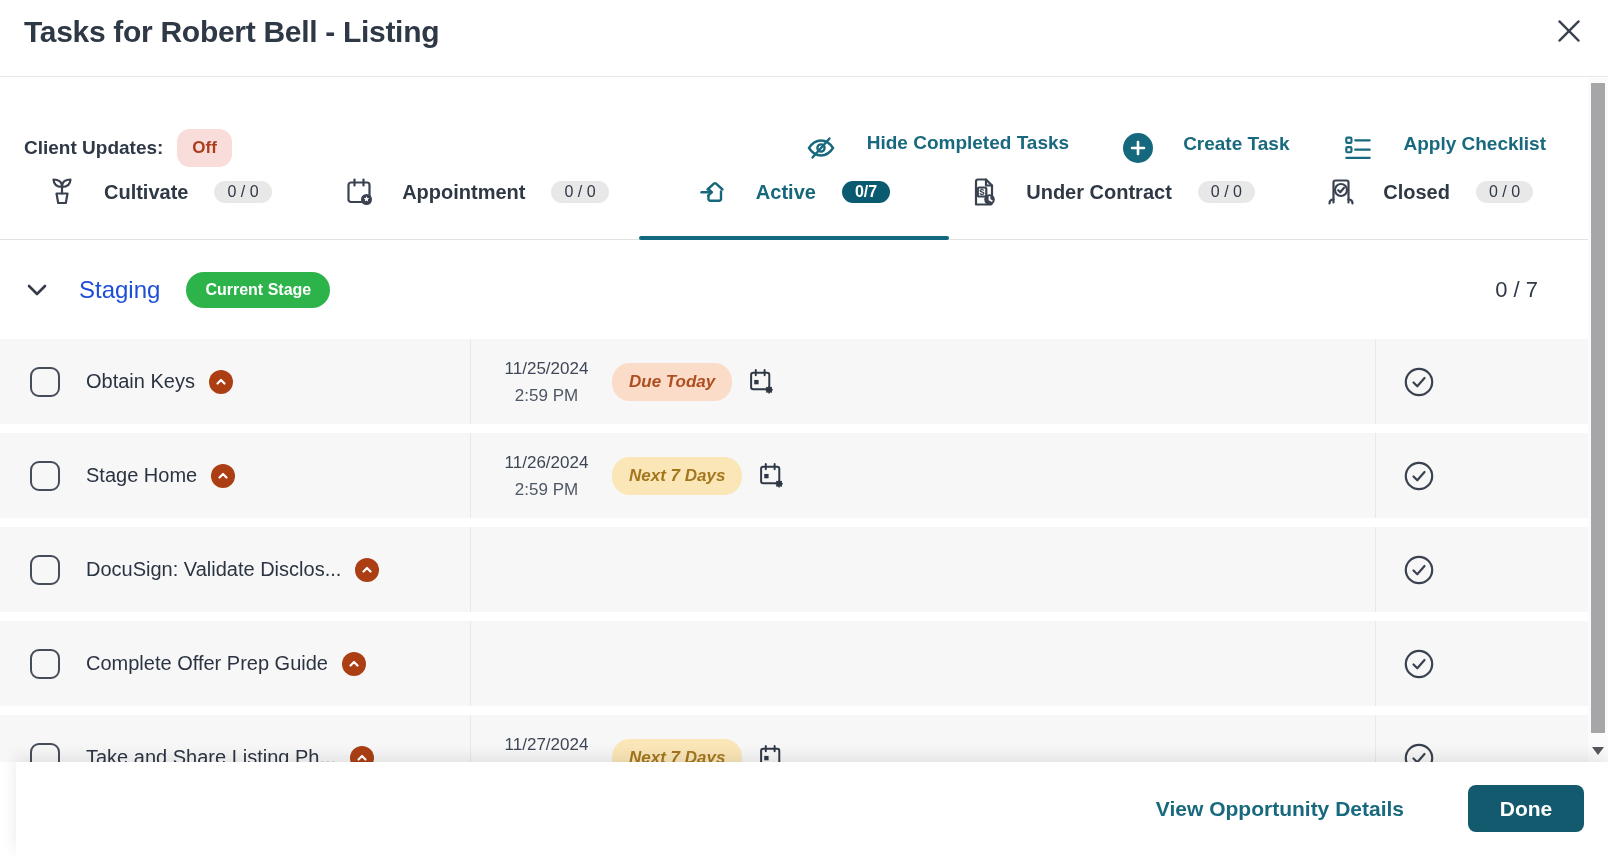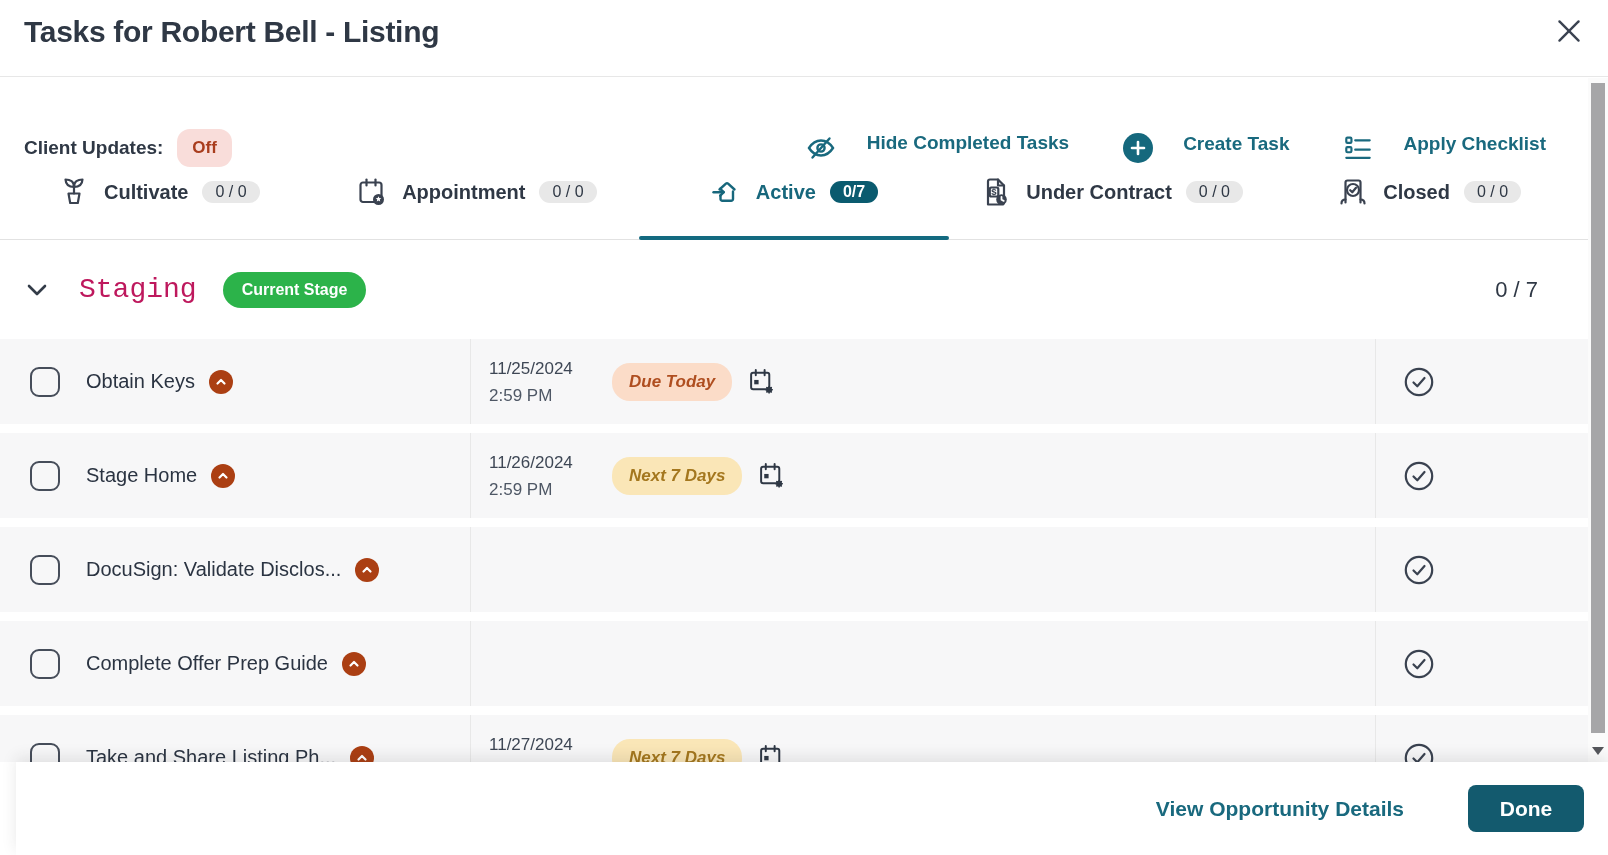--- a/index.html
+++ b/index.html
@@ -19,39 +19,39 @@
   .toolbar { position:absolute; top:78px; left:0; right:20px; height:67px; display:flex; align-items:center; padding:0 42px 0 24px;margin-top:36px; }
   .client-updates { display:flex; align-items:center; gap:14px; }
   .cu-label { font-size:19px; font-weight:700; color:#2F3845; }
   .cu-pill { background:#F9DDDA; color:#A93D1E; font-weight:700; font-size:17px; padding:9px 15px; border-radius:13px; }
   .toolbar-actions { margin-left:auto; display:flex; gap:54px; align-items:center; }
   .action { display:flex; gap:30px; align-items:flex-start; color:#19697E; font-size:19px; font-weight:700; cursor:pointer; background:none; border:none; font-family:inherit; }
   .plus-circle { width:30px; height:30px; border-radius:50%; background:#15687D; color:#fff; display:flex; align-items:center; justify-content:center; }
 
   
   .tabs { position:absolute; top:145px; left:0; right:20px; height:95px; display:flex; border-bottom:1px solid #E2E2E2; }
-  .tab { flex:1; display:flex; align-items:center; justify-content:center; gap:14px; position:relative; color:#2F3845; cursor:pointer; background:none; border:none; font-family:inherit; }
+  .tab { flex:1; display:flex; align-items:center; justify-content:center; gap:26px; position:relative; color:#2F3845; cursor:pointer; background:none; border:none; font-family:inherit; }
   .tab svg { color:#3A4250; }
   .tab-label { font-size:20px; font-weight:600; color:inherit; }
   .count { background:#E8E8E8; border-radius:17px; padding:2px 13px; font-size:16px; color:#2F3845; white-space:nowrap; }
   .tab.active { color:#17677C; }
   .tab.active svg { color:#17677C; }
   .tab.active .count { background:#0A5B6F; color:#fff; font-weight:700; }
   .tab.active::after { content:""; position:absolute; left:4px; right:4px; bottom:-1px; height:4px; background:#136A80; border-radius:3px; }
 
   
   .stage-header { position:absolute; top:240px; left:0; right:20px; height:99px; display:flex; align-items:center; padding:0 50px 0 22px; background:#fff; }
   .stage-chevron { color:#333C48; cursor:pointer; background:none; border:none; }
-  .stage-name { font-size:28px; color:#be185d; margin-left:27px;font-family:Liberation Mono, monospace; }
+  .stage-name { font-size:24px; color:#1d4ed8; margin-left:27px; }
   .stage-badge { margin-left:26px; background:#2CB34A; color:#fff; font-weight:700; font-size:16px; padding:9px 19px; border-radius:999px; }
   .stage-progress { margin-left:auto; font-size:22px; color:#2F3845; }
 
   
   .task-list { position:absolute; top:339px; left:0; right:0; height:423px; overflow:hidden; background:#fff; }
-  .task-row { height:85px; margin-bottom:9px; background:#F7F7F8; display:flex; }
+  .task-row { height:85px; margin-bottom:9px; background:#F7F7F8; display:flex;text-align:center; }
   .cell-left { width:470px; flex:none; display:flex; align-items:center; padding-left:30px; overflow:hidden; }
   .checkbox { width:30px; height:30px; border:2.5px solid #464D5A; border-radius:9px; background:transparent; flex:none; cursor:pointer; }
   .task-title { margin-left:26px; font-size:20px; color:#2B3442; white-space:nowrap; }
   .priority { margin-left:14px; width:24px; height:24px; border-radius:50%; background:#AB3F13; display:flex; align-items:center; justify-content:center; flex:none; }
   .cell-mid { flex:1; border-left:1px solid #E8E8E8; display:flex; align-items:center; padding-left:18px; }
   .datetime { width:115px; height:54px; font-size:17px; color:#3E4755; line-height:27px; flex:none; }
   .datetime .time { color:#4E5765; }
   .due-badge { margin-left:8px; padding:9px 17px; border-radius:18px; font-size:17px; font-weight:700; white-space:nowrap;font-style:italic; }
   .due-today { background:#FBDCC8; color:#AF4E20; }
   .due-week { background:#FAE6B7; color:#A4771E; }

